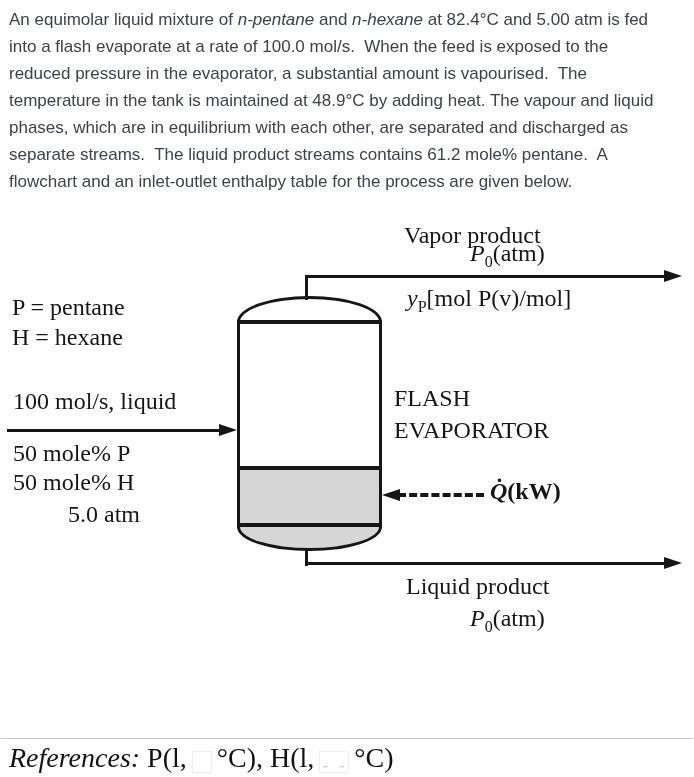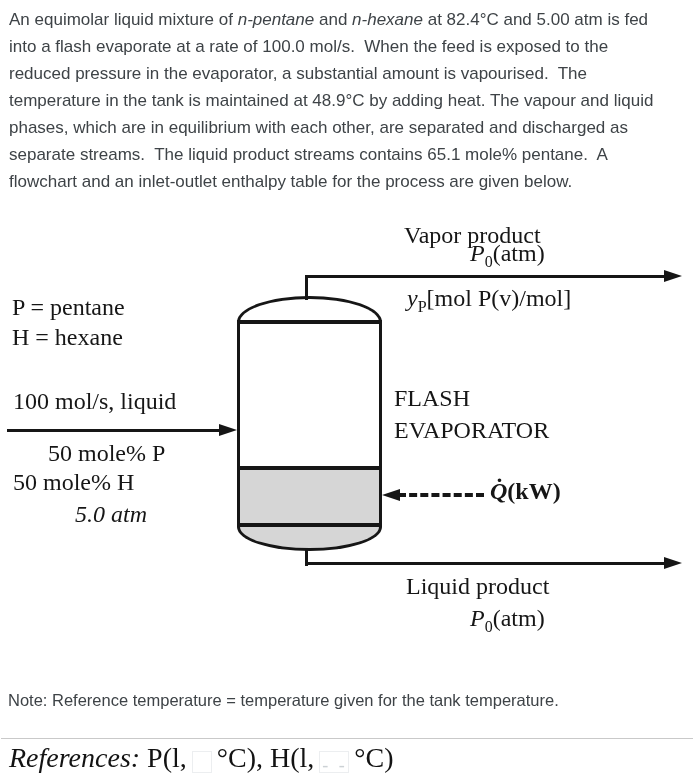--- a/index.html
+++ b/index.html
@@ -45,33 +45,33 @@
 <body>
 
 <div id="canvas">
 
   <div class="para">
     <div class="pline"><span>An equimolar liquid mixture of </span><span class="it">n-pentane</span><span> and </span><span class="it">n-hexane</span><span> at 82.4°C and 5.00 atm is fed</span></div>
     <div class="pline">into a flash evaporate at a rate of 100.0 mol/s.  When the feed is exposed to the</div>
     <div class="pline">reduced pressure in the evaporator, a substantial amount is vapourised.  The</div>
     <div class="pline">temperature in the tank is maintained at 48.9°C by adding heat. The vapour and liquid</div>
     <div class="pline">phases, which are in equilibrium with each other, are separated and discharged as</div>
-    <div class="pline">separate streams.  The liquid product streams contains 65.1 mole% pentane.  A</div>
+    <div class="pline">separate streams.  The liquid product streams contains 61.2 mole% pentane.  A</div>
     <div class="pline">flowchart and an inlet-outlet enthalpy table for the process are given below.</div>
   </div>
 
   <div class="d" style="left:12px; top:325px;">H = hexane</div>
   <div class="d" style="left:12px; top:295px;">P = pentane</div>
 
   <div class="d" style="left:13px; top:389px;text-align:right;">100 mol/s, liquid</div>
   <div class="hl" style="left:7px; top:429px; width:214px; height:3px;"></div>
   <div class="arr-r" style="left:219px; top:424px;"></div>
-  <div class="d" style="left:13px; top:441px;margin-left:35px;">50 mole% P</div>
+  <div class="d" style="left:13px; top:441px;">50 mole% P</div>
   <div class="d" style="left:13px; top:470px;">50 mole% H</div>
-  <div class="d" style="left:75px; top:502px;font-style:italic;">5.0 atm</div>
+  <div class="d" style="left:68px; top:502px;">5.0 atm</div>
 
   <div>
     <div class="dome-top"></div>
     <div class="hl" style="left:237px; top:320px; width:145px; height:4px;"></div>
     <div class="vessel-body"></div>
     <div class="hl" style="left:237px; top:466px; width:145px; height:4px;"></div>
     <div class="liquid-band"></div>
     <div class="hl" style="left:237px; top:523px; width:145px; height:4px;"></div>
     <div class="dome-bot"></div>
   </div>
@@ -89,19 +89,18 @@
   <div class="arr-l" style="left:382px; top:489px;"></div>
   <div class="dashline" style="left:398px; top:493px; width:86px;"></div>
   <div class="d" style="left:490px; top:479px;font-weight:bold;"><span class="it">Q̇</span><span>(kW)</span></div>
 
   <div class="hl" style="left:305px; top:548px; width:3px; height:18px;"></div>
   <div class="hl" style="left:305px; top:562px; width:361px; height:3px;"></div>
   <div class="arr-r" style="left:664px; top:557px;"></div>
   <div class="d" style="left:406px; top:574px;">Liquid product</div>
   <div class="d" style="left:470px; top:606px;"><span class="it">P</span><span class="sb">0</span><span>(atm)</span></div>
 
-  <div class="note">Note: Reference temperature = temperature given for the tank temperature.</div>
 
   <div class="refrow">
     <span class="it">References:</span><span> P(l,</span><span class="blank" style="width:20px;"></span><span>°C),</span><span> H(l,</span><span class="blank" style="width:30px;"><span class="hint">- -</span></span><span>°C)</span>
   </div>
 
 </div>
 
 </body></html>

